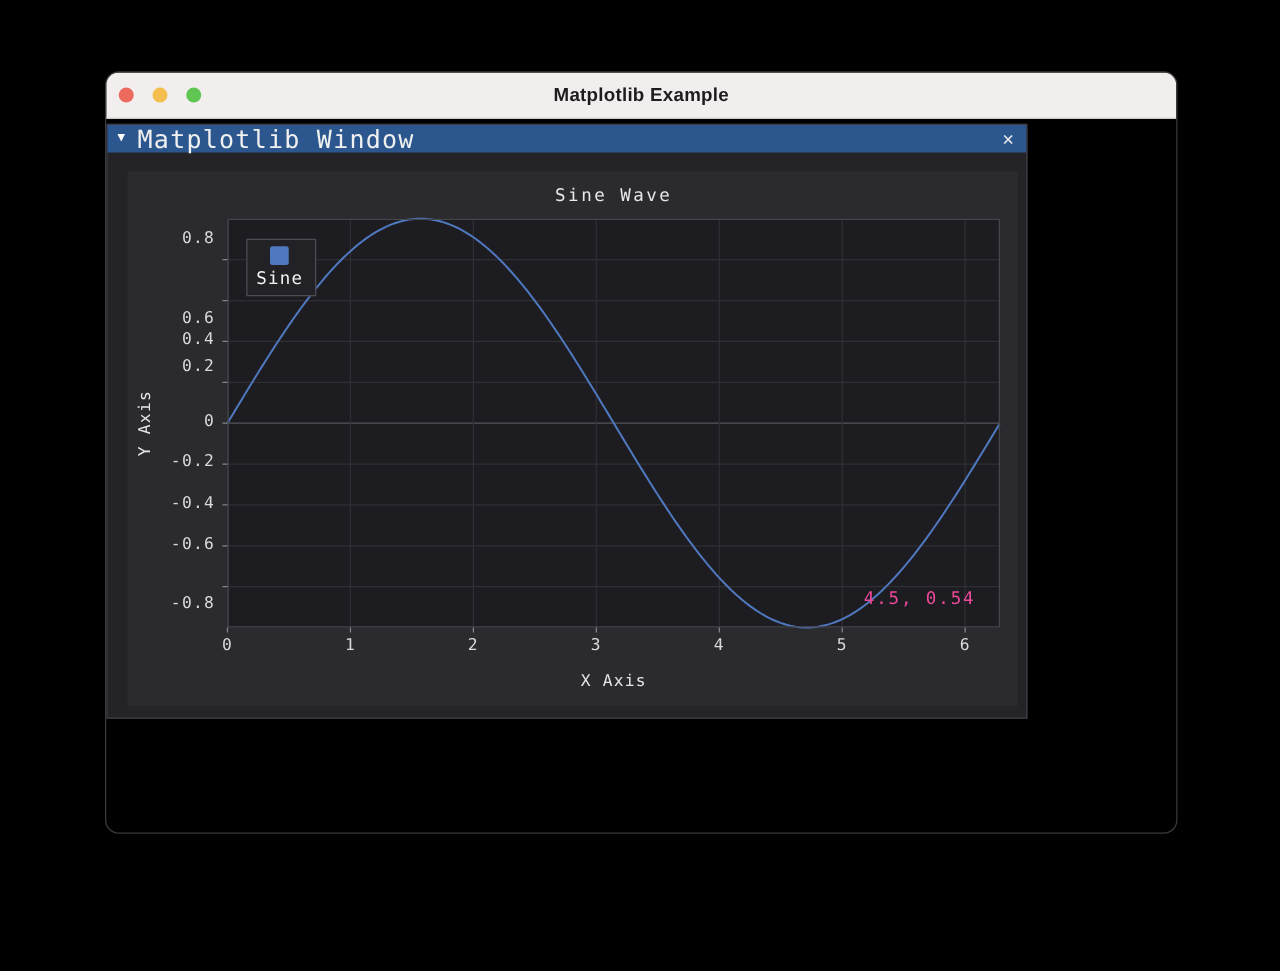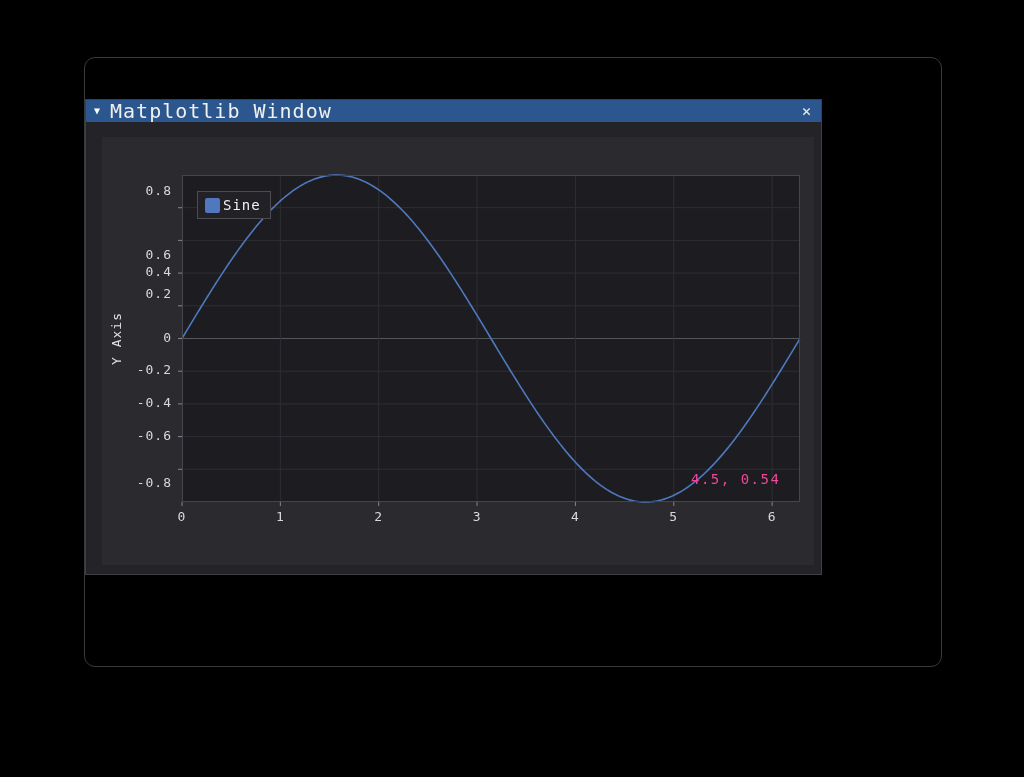--- a/index.html
+++ b/index.html
@@ -63,20 +63,21 @@
   .plot-area{
     position:absolute;left:80px;top:38px;width:618px;height:327px;
   }
   .plot-area svg{position:absolute;left:0;top:0;overflow:visible;}
   .legend{
     position:absolute;left:15px;top:16px;
     display:flex;align-items:center;gap:3px;
     padding:5px 9px 5px 7px;
     background:var(--c-legend_bg,rgba(33,33,38,.92));
     border:1px solid var(--c-legend_border,#4c4c54);
+    flex-direction:column;
   }
   .legend-swatch{width:15px;height:15px;border-radius:2px;background:var(--c-line,#4f78bf);}
   .legend-label{font-size:14px;letter-spacing:1px;color:#f2f2f2;}
   .annotation{
     position:absolute;font-size:14px;letter-spacing:1.5px;color:#ec4899;white-space:nowrap;
   }
   .x-tick-label{
     position:absolute;width:40px;text-align:center;font-size:13px;letter-spacing:1px;
   }
   .y-tick-label{
@@ -92,29 +93,38 @@
   }
   .y-axis-label-box span{
     white-space:nowrap;transform:rotate(-90deg);
     font-size:13px;letter-spacing:1px;color:#e4e4e4;
   }
 </style>
 </head>
 <body>
 
 <div class="mac-window">
+  <div class="mac-titlebar">
+    <div class="traffic-lights">
+      <div class="tl tl-close"></div>
+      <div class="tl tl-min"></div>
+      <div class="tl tl-zoom"></div>
+    </div>
+    <div class="mac-title">Matplotlib Example</div>
+  </div>
 
   <div class="dpg-window">
     <div class="dpg-titlebar">
       <span class="dpg-collapse">▼</span>
       <span class="dpg-title">Matplotlib Window</span>
       <span class="dpg-close">✕</span>
     </div>
     <div class="dpg-content">
       <div class="plot-widget">
+        <div class="plot-title">Sine Wave</div>
         <div class="plot-area">
           <svg id="plot-svg" width="618" height="327">
               <rect x="0" y="0" width="618" height="327" fill="#1d1d21"></rect>
               <line x1="0" y1="32.69999999999999" x2="618" y2="32.69999999999999" stroke="#2e2e34" stroke-width="1"></line>
               <line x1="0" y1="65.4" x2="618" y2="65.4" stroke="#2e2e34" stroke-width="1"></line>
               <line x1="0" y1="98.1" x2="618" y2="98.1" stroke="#2e2e34" stroke-width="1"></line>
               <line x1="0" y1="130.8" x2="618" y2="130.8" stroke="#2e2e34" stroke-width="1"></line>
               <line x1="0" y1="163.5" x2="618" y2="163.5" stroke="#55555c" stroke-width="1"></line>
               <line x1="0" y1="196.2" x2="618" y2="196.2" stroke="#2e2e34" stroke-width="1"></line>
               <line x1="0" y1="228.9" x2="618" y2="228.9" stroke="#2e2e34" stroke-width="1"></line>
@@ -168,20 +178,21 @@
               <div class="y-tick-label" style="top: 56.4px; margin-top: 16px;">0.6</div>
               <div class="y-tick-label" style="top: 89.1px;">0.4</div>
               <div class="y-tick-label" style="top: 111px;">0.2</div>
               <div class="y-tick-label" style="top: 154.5px;">0</div>
               <div class="y-tick-label" style="top: 187.2px;">-0.2</div>
               <div class="y-tick-label" style="top: 219.9px;">-0.4</div>
               <div class="y-tick-label" style="top: 252.6px;">-0.6</div>
               <div class="y-tick-label" style="top: 300px;">-0.8</div>
             </div>
 
+          <div class="x-axis-label">X Axis</div>
           <div class="y-axis-label-box">
             <span>Y Axis</span>
           </div>
         </div>
       </div>
     </div>
   </div>
 </div>
 
 </body></html>

